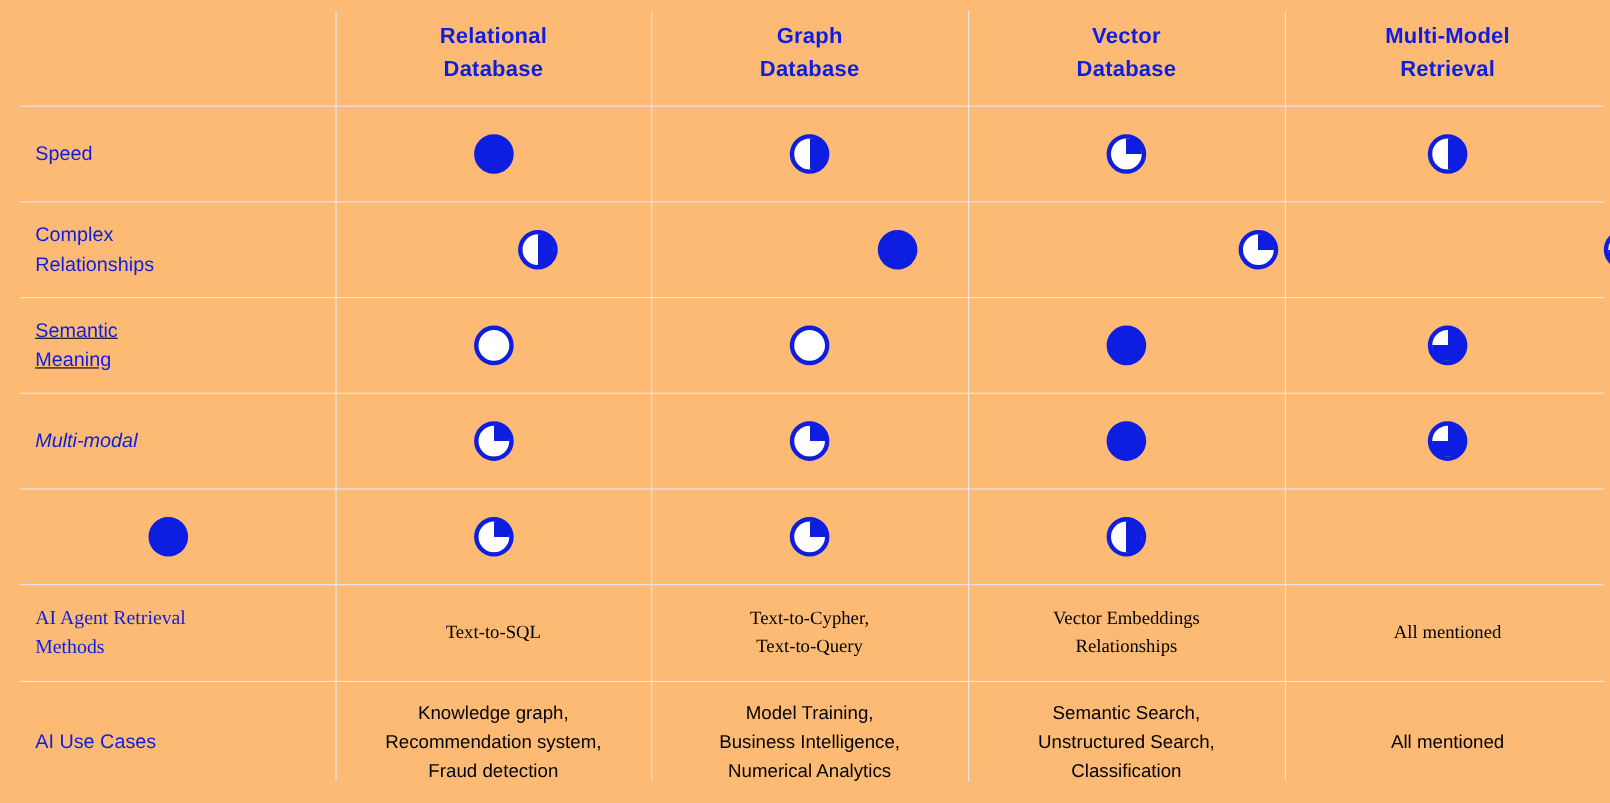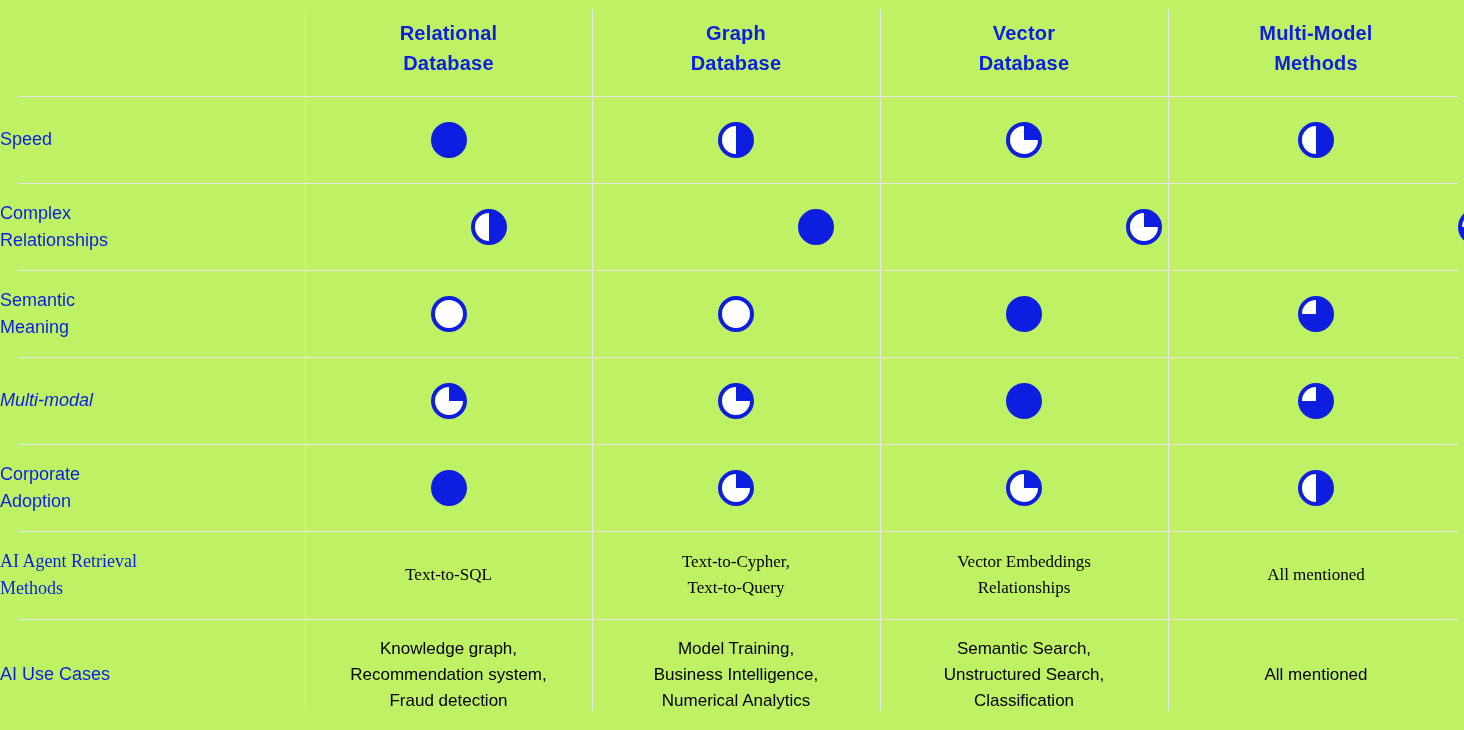--- a/index.html
+++ b/index.html
@@ -1,20 +1,20 @@
 <!DOCTYPE html>
 <html><head>
 <meta charset="utf-8">
 <style>
   html, body { margin: 0; padding: 0; background: #ffffff; }
   .page {
     position: relative;
     width: 1464px;
     height: 730px;
-    background: #bef264;
+    background: #fdba74;
     overflow: hidden;
     font-family: "Liberation Sans", sans-serif;
     --accent: #0d1ee0;
     --grid: #e7e7ea;
   }
   .vline {
     position: absolute;
     top: 10px;
     height: 700px;
     width: 1px;
@@ -37,20 +37,21 @@
   }
   .trow { position: relative; }
   .trow::before {
     content: "";
     position: absolute;
     top: 0; left: 18px; right: 6px;
     height: 1px;
     background: var(--grid);
   }
   .rlabel {
+    padding-left: 32px;
     color: var(--accent);
     font-size: 18px;
     line-height: 27px;
     white-space: pre-line;
   }
   .cell {
     display: flex;
     justify-content: center;
     align-items: center;
     height: 100%;
@@ -84,21 +85,21 @@
 
   <div class="hrow">
     <div></div>
     <div class="htitle">Relational
 Database</div>
     <div class="htitle">Graph
 Database</div>
     <div class="htitle">Vector
 Database</div>
     <div class="htitle">Multi-Model
-Methods</div>
+Retrieval</div>
   </div>
 
   <div id="rows">
       <div class="trow" style="height: 87px;">
         <div class="rlabel">Speed</div>
         <div class="cell">
           <span class="hb" style="background: rgb(13, 30, 224);"></span>
         </div>
         <div class="cell">
           <span class="hb" style="background: conic-gradient(rgb(13, 30, 224) 0deg, rgb(13, 30, 224) 50%, rgb(255, 255, 255) 50%, rgb(255, 255, 255) 100%);"></span>
@@ -119,21 +120,21 @@
         <div class="cell">
           <span class="hb" style="background: rgb(13, 30, 224);"></span>
         </div>
         <div class="cell">
           <span class="hb" style="background: conic-gradient(rgb(13, 30, 224) 0deg, rgb(13, 30, 224) 25%, rgb(255, 255, 255) 25%, rgb(255, 255, 255) 100%);"></span>
         </div>
         <div class="cell">
           <span class="hb" style="background: conic-gradient(rgb(13, 30, 224) 0deg, rgb(13, 30, 224) 75%, rgb(255, 255, 255) 75%, rgb(255, 255, 255) 100%);"></span>
         </div>
       </div>
-      <div class="trow" style="height: 87px;">
+      <div class="trow" style="height: 87px; text-decoration: underline;">
         <div class="rlabel">Semantic
 Meaning</div>
         <div class="cell">
           <span class="hb"></span>
         </div>
         <div class="cell">
           <span class="hb"></span>
         </div>
         <div class="cell">
           <span class="hb" style="background: rgb(13, 30, 224);"></span>
@@ -151,22 +152,20 @@
           <span class="hb" style="background: conic-gradient(rgb(13, 30, 224) 0deg, rgb(13, 30, 224) 25%, rgb(255, 255, 255) 25%, rgb(255, 255, 255) 100%);"></span>
         </div>
         <div class="cell">
           <span class="hb" style="background: rgb(13, 30, 224);"></span>
         </div>
         <div class="cell">
           <span class="hb" style="background: conic-gradient(rgb(13, 30, 224) 0deg, rgb(13, 30, 224) 75%, rgb(255, 255, 255) 75%, rgb(255, 255, 255) 100%);"></span>
         </div>
       </div>
       <div class="trow" style="height: 87px;">
-        <div class="rlabel">Corporate
-Adoption</div>
         <div class="cell">
           <span class="hb" style="background: rgb(13, 30, 224);"></span>
         </div>
         <div class="cell">
           <span class="hb" style="background: conic-gradient(rgb(13, 30, 224) 0deg, rgb(13, 30, 224) 25%, rgb(255, 255, 255) 25%, rgb(255, 255, 255) 100%);"></span>
         </div>
         <div class="cell">
           <span class="hb" style="background: conic-gradient(rgb(13, 30, 224) 0deg, rgb(13, 30, 224) 25%, rgb(255, 255, 255) 25%, rgb(255, 255, 255) 100%);"></span>
         </div>
         <div class="cell">

